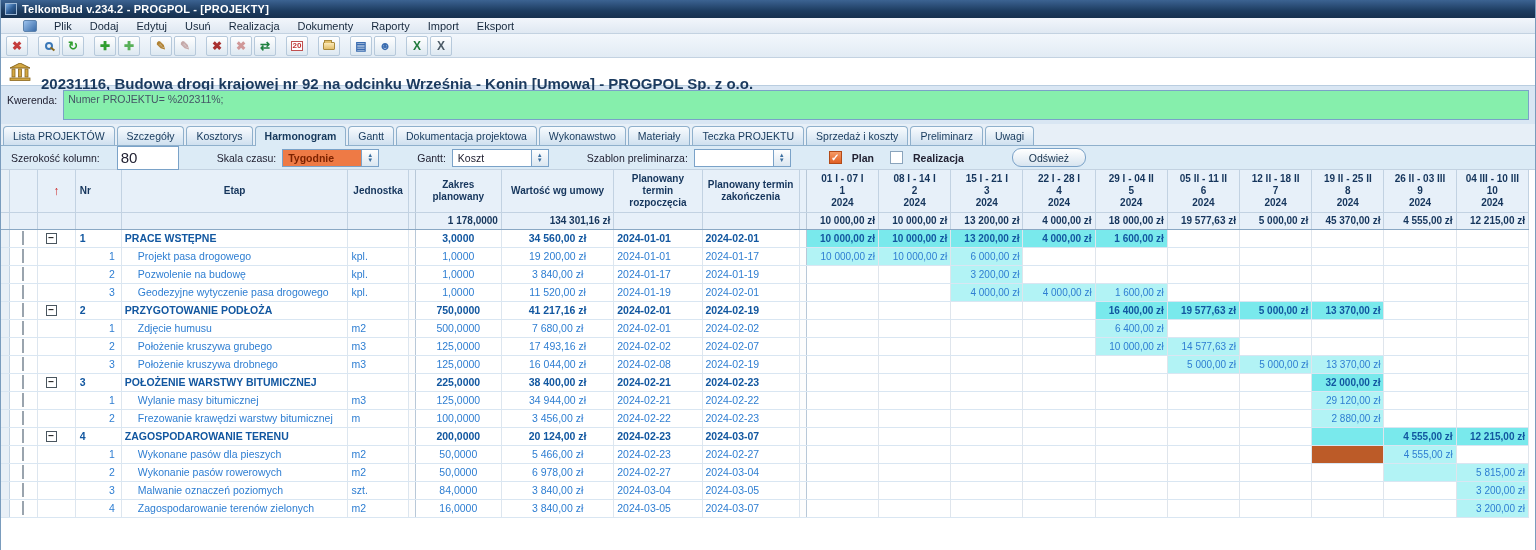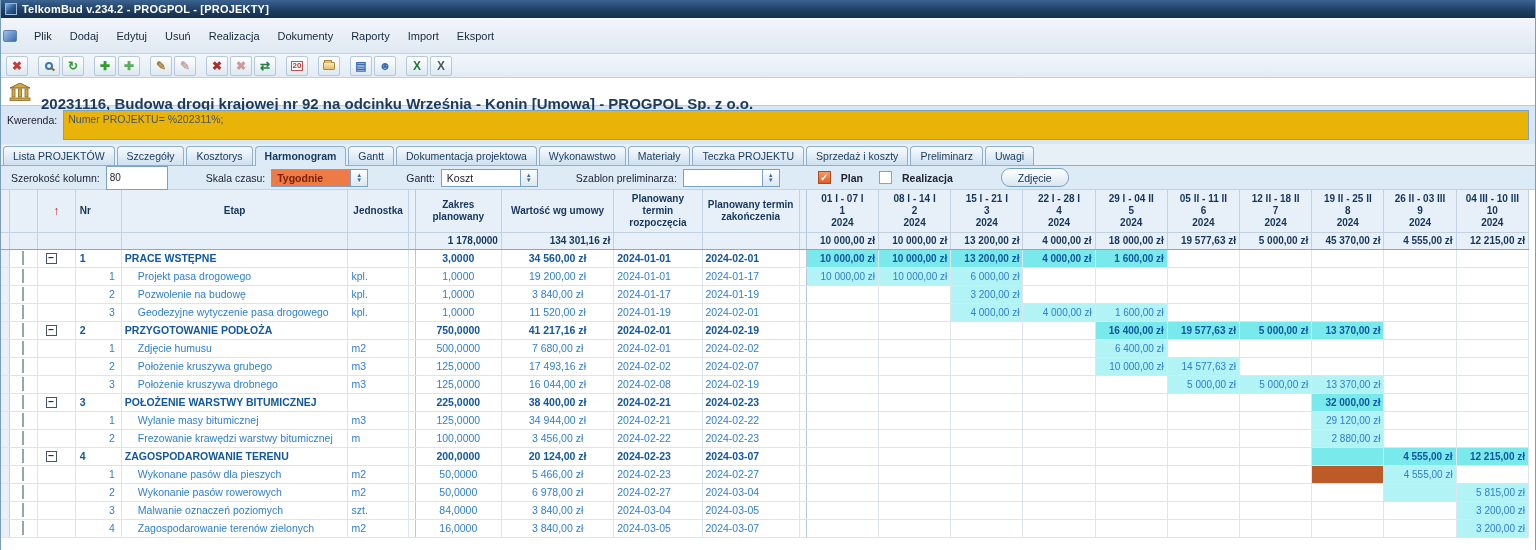--- a/index.html
+++ b/index.html
@@ -8,22 +8,22 @@
   .app { width:1536px; height:550px; border-right:1px solid #7a9cbd; border-left:1px solid #7a9cbd; background:#fff; }
 
   
   .titlebar { height:18px; background:linear-gradient(180deg,#3c6392 0%,#1d3c60 60%,#16304e 100%);
               display:flex; align-items:center; padding:0 4px; color:#fff; }
   .app-icon { width:12px; height:12px; margin-right:5px; border:1px solid #9db8d6;
               background:linear-gradient(135deg,#7fb2e8 0%,#2f5e96 50%,#17385e 100%); }
   .titlebar .t { font-size:11px; font-weight:bold; letter-spacing:.2px; }
 
   
-  .menubar { height:36px; background:linear-gradient(#f2f6fb,#dfe8f2); display:flex; align-items:center;
-             border-bottom:1px solid #c3d2e1; padding:0 0; }
+  .menubar { height:16px; background:linear-gradient(#f2f6fb,#dfe8f2); display:flex; align-items:center;
+             border-bottom:1px solid #c3d2e1; padding:0 20px; }
   .menu-lead-icon { width:14px; height:12px; border-radius:2px; margin:0 8px 0 2px;
               background:linear-gradient(135deg,#9cc2ee,#3a6ca8); border:1px solid #5d83ad; }
   .menu-item { padding:2px 9px; color:#15273c; cursor:default; font-size:11px; }
 
   
   .toolbar { height:24px; background:linear-gradient(#f2f7fc,#e2ebf4); border-bottom:1px solid #c3d2e1;
              display:flex; align-items:center; padding:0 4px; }
   .tbtn { width:22px; height:20px; margin:0 1px; border:1px solid #b6c9db; border-radius:2px;
           background:linear-gradient(#ffffff,#dde8f1); display:flex; align-items:center; justify-content:center;
           font-size:12px; line-height:1; cursor:default; }
@@ -40,37 +40,37 @@
 
   
   .modhdr { height:28px; background:#fff; border-bottom:1px solid #b9cde0; display:flex; align-items:center; padding:0 8px; }
   .bank-icon { margin-right:10px; }
   .mod-title { font-size:16px; font-weight:bold; color:#5a7a9a; letter-spacing:1px; width:200px; }
   .proj-title { font-size:15px; font-weight:bold; color:#1b3a5e;margin-top:24px; }
 
   
   .queryrow { height:38px; background:#d9e6f3; display:flex; align-items:flex-start; padding:4px 6px 4px 6px; }
   .q-label { font-size:10.5px; color:#223; margin:4px 6px 0 0; white-space:nowrap; }
-  .q-input { flex:1; height:30px; resize:none; border:1px solid #7aa2c8; background:#eab308; color:#445566;
+  .q-input { flex:1; height:30px; resize:none; border:1px solid #7aa2c8; background:#86efac; color:#445566;
              font-family:"Liberation Sans", sans-serif; font-size:10.5px; padding:2px 4px; outline:none; }
 
   
   .tabsrow { height:22px; background:#e7eff7; display:flex; align-items:flex-end; padding:0 2px;
              border-bottom:1px solid #8fb0cc; }
   .tab { padding:3px 9px 3px; margin-right:2px; border:1px solid #8fb0cc; border-bottom:none;
          border-radius:4px 4px 0 0; background:linear-gradient(#f8fbfe,#cfe0ef); font-size:10.5px;
          color:#16395c; position:relative; cursor:default; white-space:nowrap; }
   .tab.active { background:#dcebf6; font-weight:bold; padding-bottom:4px; margin-bottom:-1px; z-index:2; }
 
   
   .controls { height:24px; background:#dcebf6; border-bottom:1px solid #c3d2e1; display:flex; align-items:center;
               padding:0 10px; gap:6px; font-size:10.5px; color:#223; }
   .ctl-label { white-space:nowrap; }
-  .txt-input { width:62px; height:17px; border:1px solid #7aa2c8; background:#fff; font-size:10px;
-               padding:11px 3px; font-family:"Liberation Sans", sans-serif; color:#223; }
+  .txt-input { width:62px; height:17px; border:1px solid #7aa2c8; background:#fff; font-size:15px;
+               padding:11px 3px; font-family:"Liberation Sans", sans-serif; color:#223;margin-left:11px; }
   .selectbox { display:inline-flex; height:18px; border:1px solid #7aa2c8; background:#fff; align-items:stretch; }
   .selectbox .val { padding:2px 5px; min-width:78px; font-size:10.5px; color:#223; }
   .selectbox.orange .val { background:#ee7a45; color:#7c2200; font-weight:bold; }
   .spin { width:17px; border-left:1px solid #7aa2c8; background:linear-gradient(#fefefe,#dbe7f1);
           display:flex; flex-direction:column; align-items:center; justify-content:center; color:#3d6f9f; }
   .spin i { font-style:normal; font-size:6px; line-height:5px; }
   .gap { width:26px; }
   .chkbox { width:13px; height:13px; border:1px solid #8aa4bc; background:#fff; display:inline-flex;
             align-items:center; justify-content:center; }
   .chkbox.checked { background:linear-gradient(#f59a64,#e05f24); border-color:#b34a18; }
@@ -252,21 +252,21 @@
           <i>▲</i>
           <i>▼</i>
         </span>
     </span>
     <span class="gap"></span>
     <span class="chkbox checked"></span>
     <span class="chk-label">Plan</span>
     <span class="chkbox"></span>
     <span class="chk-label">Realizacja</span>
     <span class="gap"></span>
-    <button class="btn">Zdjęcie</button>
+    <button class="btn">Odśwież</button>
   </div>
 
   <div class="tblwrap">
     <table>
       <colgroup id="cols">
           <col style="width: 8px;">
           <col style="width: 28px;">
           <col style="width: 38px;">
           <col style="width: 46px;">
           <col style="width: 226px;">

